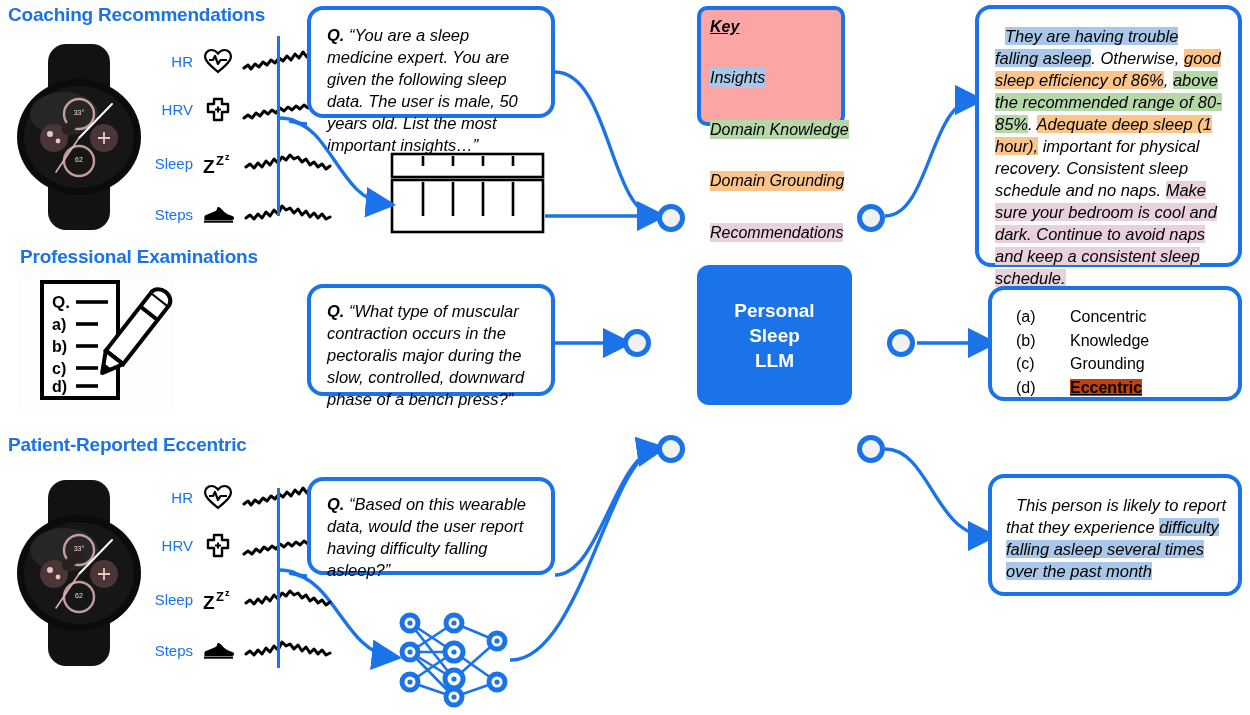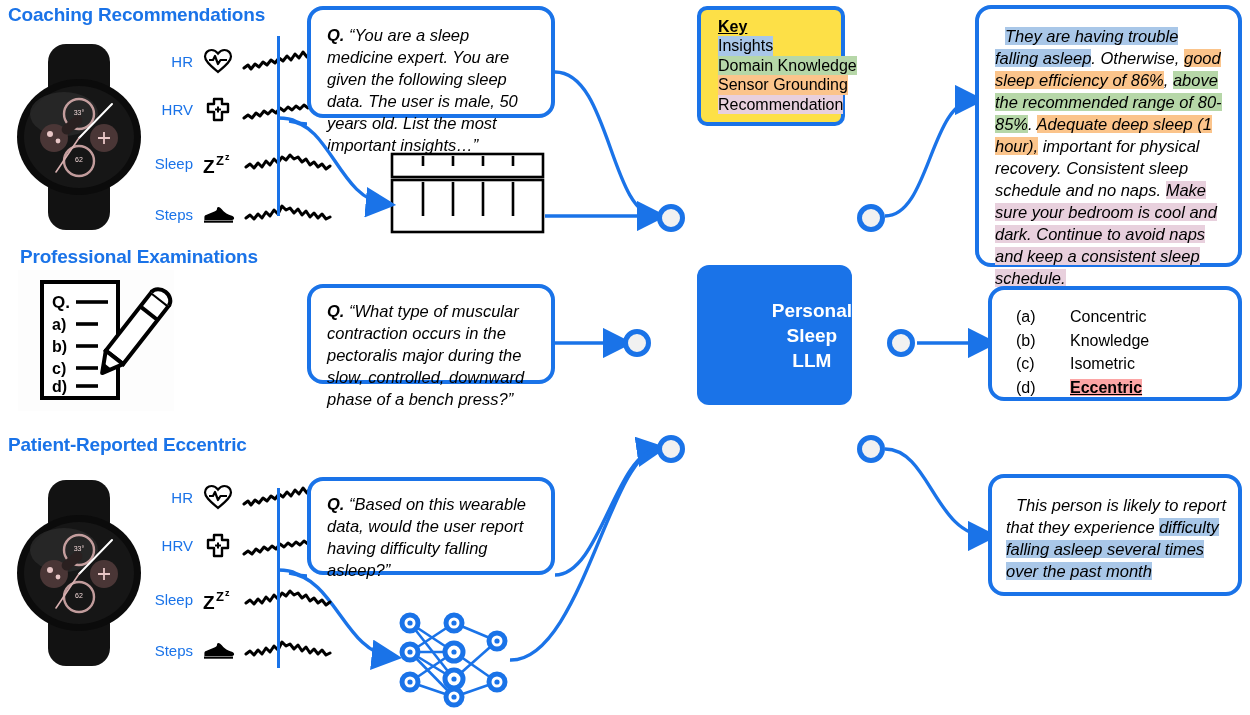--- a/index.html
+++ b/index.html
@@ -31,43 +31,43 @@
 
   
   .hl-ins{background:#a9c7e8;}
   .hl-dom{background:#b6d7a8;}
   .hl-sensor{background:#fbc48b;}
   .hl-rec{background:#e8d0dd;}
 
   
   .keybox{
     box-sizing:border-box;border:4px solid #1a73e8;border-radius:10px;
-    background:#fde047;padding:7px 9px 9px 17px;
+    background:#fca5a5;padding:7px 9px 9px 9px;font-style:italic;
   }
   .keybox .k-title{font-weight:bold;font-size:16px;text-decoration:underline;line-height:19px;}
-  .keybox .k-item{font-size:16px;line-height:19.5px;display:block;width:max-content;}
+  .keybox .k-item{font-size:16px;line-height:19.5px;display:block;width:max-content;margin-top:32px;}
 
   
   .llmbox{
     background:#1a73e8;border-radius:12px;color:#fff;
-    display:flex;align-items:center;justify-content:flex-end;text-align:center;
+    display:flex;align-items:center;justify-content:center;text-align:center;
     font-weight:bold;font-size:19px;line-height:25px;
   }
 
   
   .metric-label{
     color:#1a73e8;font-size:15px;text-align:right;width:48px;
   }
   .metric-row{display:flex;align-items:center;gap:10px;}
 
   
   .mcq{font-size:16px;line-height:21.5px;}
   .mcq td{padding:0;vertical-align:top;}
   .mcq .lt{width:52px;padding-left:22px;}
-  .mcq .ans-correct{background:#fca5a5;font-weight:bold;text-decoration:underline;}
+  .mcq .ans-correct{background:#c2410c;font-weight:bold;text-decoration:underline;}
 
   
   .vrule{background:#1a73e8;width:3px;}
   svg{display:block;overflow:visible;}
 </style>
 </head>
 <body>
 
 <div class="abs sec-title" style="left:8px;top:4px;">Coaching Recommendations</div>
 
@@ -207,22 +207,22 @@
 <div class="abs" style="left:856px;top:203px;">
   <svg width="30" height="30">
       <circle cx="15" cy="15" r="11.5" fill="#f1f1f1" stroke="#1a73e8" stroke-width="5"></circle>
     </svg>
 </div>
 
 <div class="abs keybox" style="left:697px;top:6px;width:148px;height:120px;">
   <div class="k-title">Key</div>
   <span class="k-item" style="background:#a9c7e8;">Insights</span>
   <span class="k-item" style="background:#b6d7a8;">Domain Knowledge</span>
-  <span class="k-item" style="background:#fbc48b;">Sensor Grounding</span>
-  <span class="k-item" style="background:#e8d0dd;">Recommendation</span>
+  <span class="k-item" style="background:#fbc48b;">Domain Grounding</span>
+  <span class="k-item" style="background:#e8d0dd;">Recommendations</span>
 </div>
 
 <div class="abs bubble" style="left:975px;top:5px;width:267px;height:262px;">
   <div class="bubble-text" style="padding:16px 12px 0 16px;text-indent:10px;">
     <span class="hl-ins">They are having trouble falling asleep</span><span>. Otherwise, </span><span class="hl-sensor">good sleep efficiency of 86%</span><span>, </span><span class="hl-dom">above the recommended range of 80-85%</span><span>. </span><span class="hl-sensor">Adequate deep sleep (1 hour),</span><span> important for physical recovery. Consistent sleep schedule and no naps. </span><span class="hl-rec">Make sure your bedroom is cool and dark. Continue to avoid naps and keep a consistent sleep schedule.</span>
   </div>
 </div>
 
 <div class="abs sec-title" style="left:20px;top:246px;">Professional Examinations</div>
 
@@ -242,21 +242,21 @@
     <g transform="rotate(38 110 70)">
       <rect x="99" y="18" width="22" height="74" fill="#fff" stroke="#000" stroke-width="4"></rect>
       <path d="M99 36h22" stroke="#000" stroke-width="4"></path>
       <path d="M99 92 L110 112 L121 92 z" fill="#fff" stroke="#000" stroke-width="4" stroke-linejoin="round"></path>
       <path d="M104 103 L110 112 L116 103 z" fill="#000"></path>
       <path d="M99 18 a11 9 0 0 1 22 0" fill="#fff" stroke="#000" stroke-width="4"></path>
     </g>
   </svg>
 </div>
 
-<div class="abs bubble" style="left:307px;top:284px;width:248px;height:100px;">
+<div class="abs bubble" style="left:307px;top:284px;width:248px;height:112px;">
   <div class="bubble-text" style="padding:12px 14px 0 16px;">
     <span class="qmark">Q.</span>
     <span>“What type of muscular contraction occurs in the pectoralis major during the slow, controlled, downward phase of a bench press?”</span>
   </div>
 </div>
 
 <div class="abs" style="left:622px;top:328px;">
   <svg width="30" height="30">
       <circle cx="15" cy="15" r="11.5" fill="#f1f1f1" stroke="#1a73e8" stroke-width="5"></circle>
     </svg>
@@ -281,21 +281,21 @@
         <tr>
       <td class="lt">(a)</td>
       <td>Concentric</td>
     </tr>
     <tr>
       <td class="lt">(b)</td>
       <td>Knowledge</td>
     </tr>
     <tr>
       <td class="lt">(c)</td>
-      <td>Isometric</td>
+      <td>Grounding</td>
     </tr>
     <tr>
       <td class="lt">(d)</td>
       <td><span class="ans-correct">Eccentric</span></td>
     </tr>
   </tbody>
     </table>
 </div>
 
 <div class="abs sec-title" style="left:8px;top:434px;">Patient-Reported Eccentric</div>

